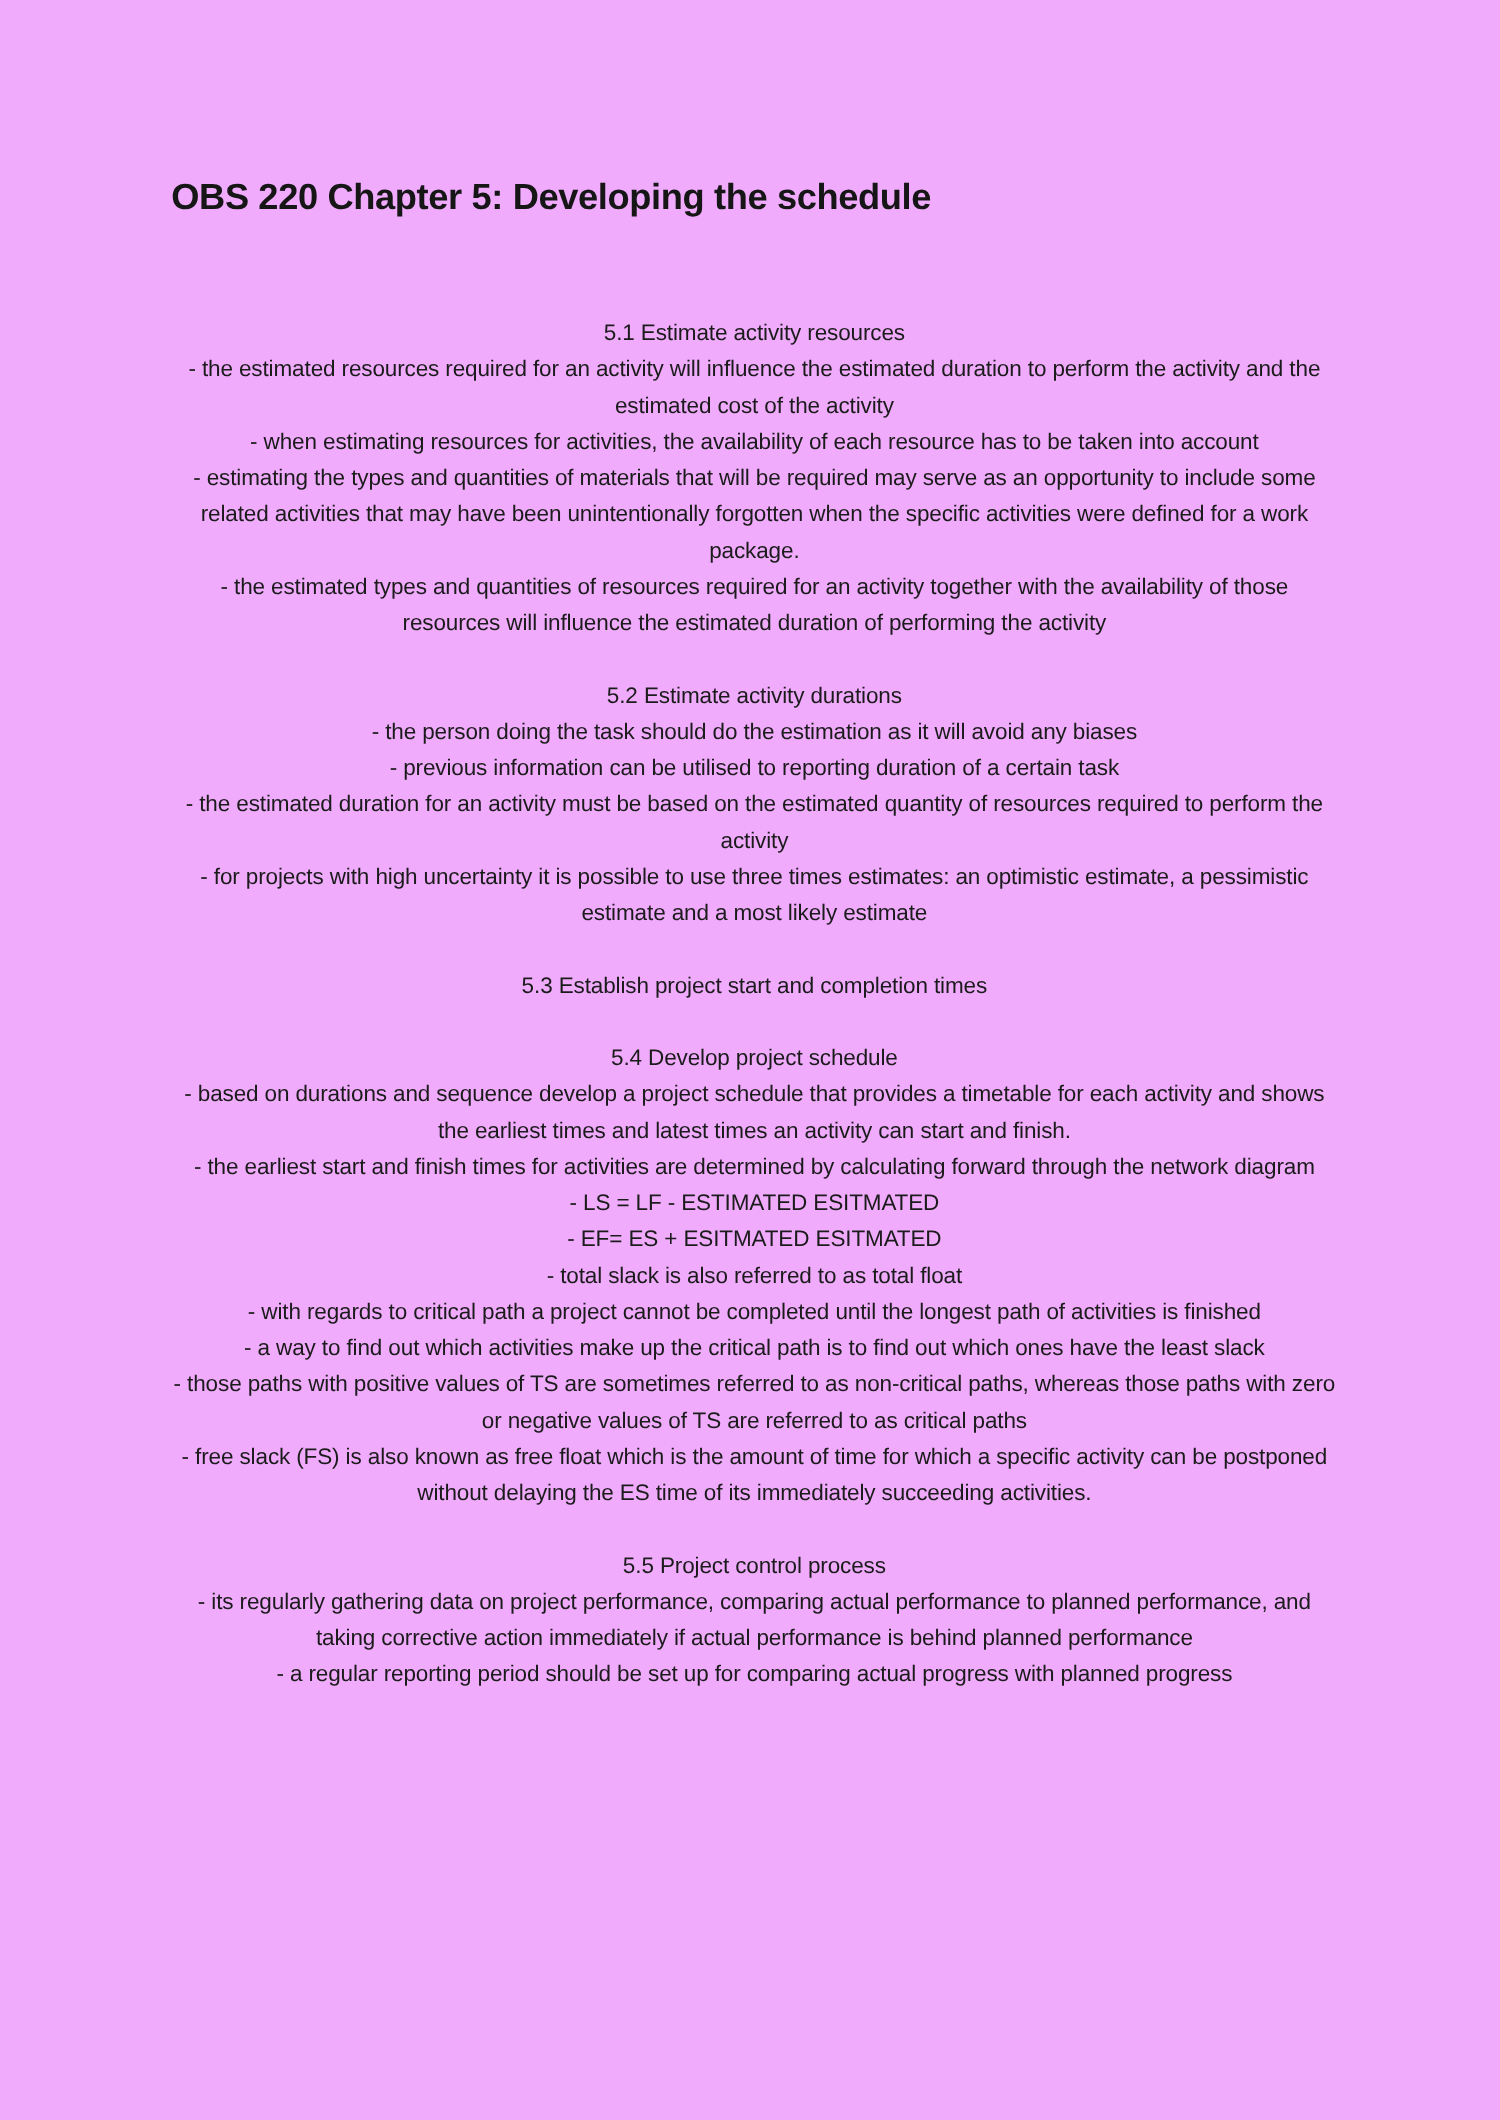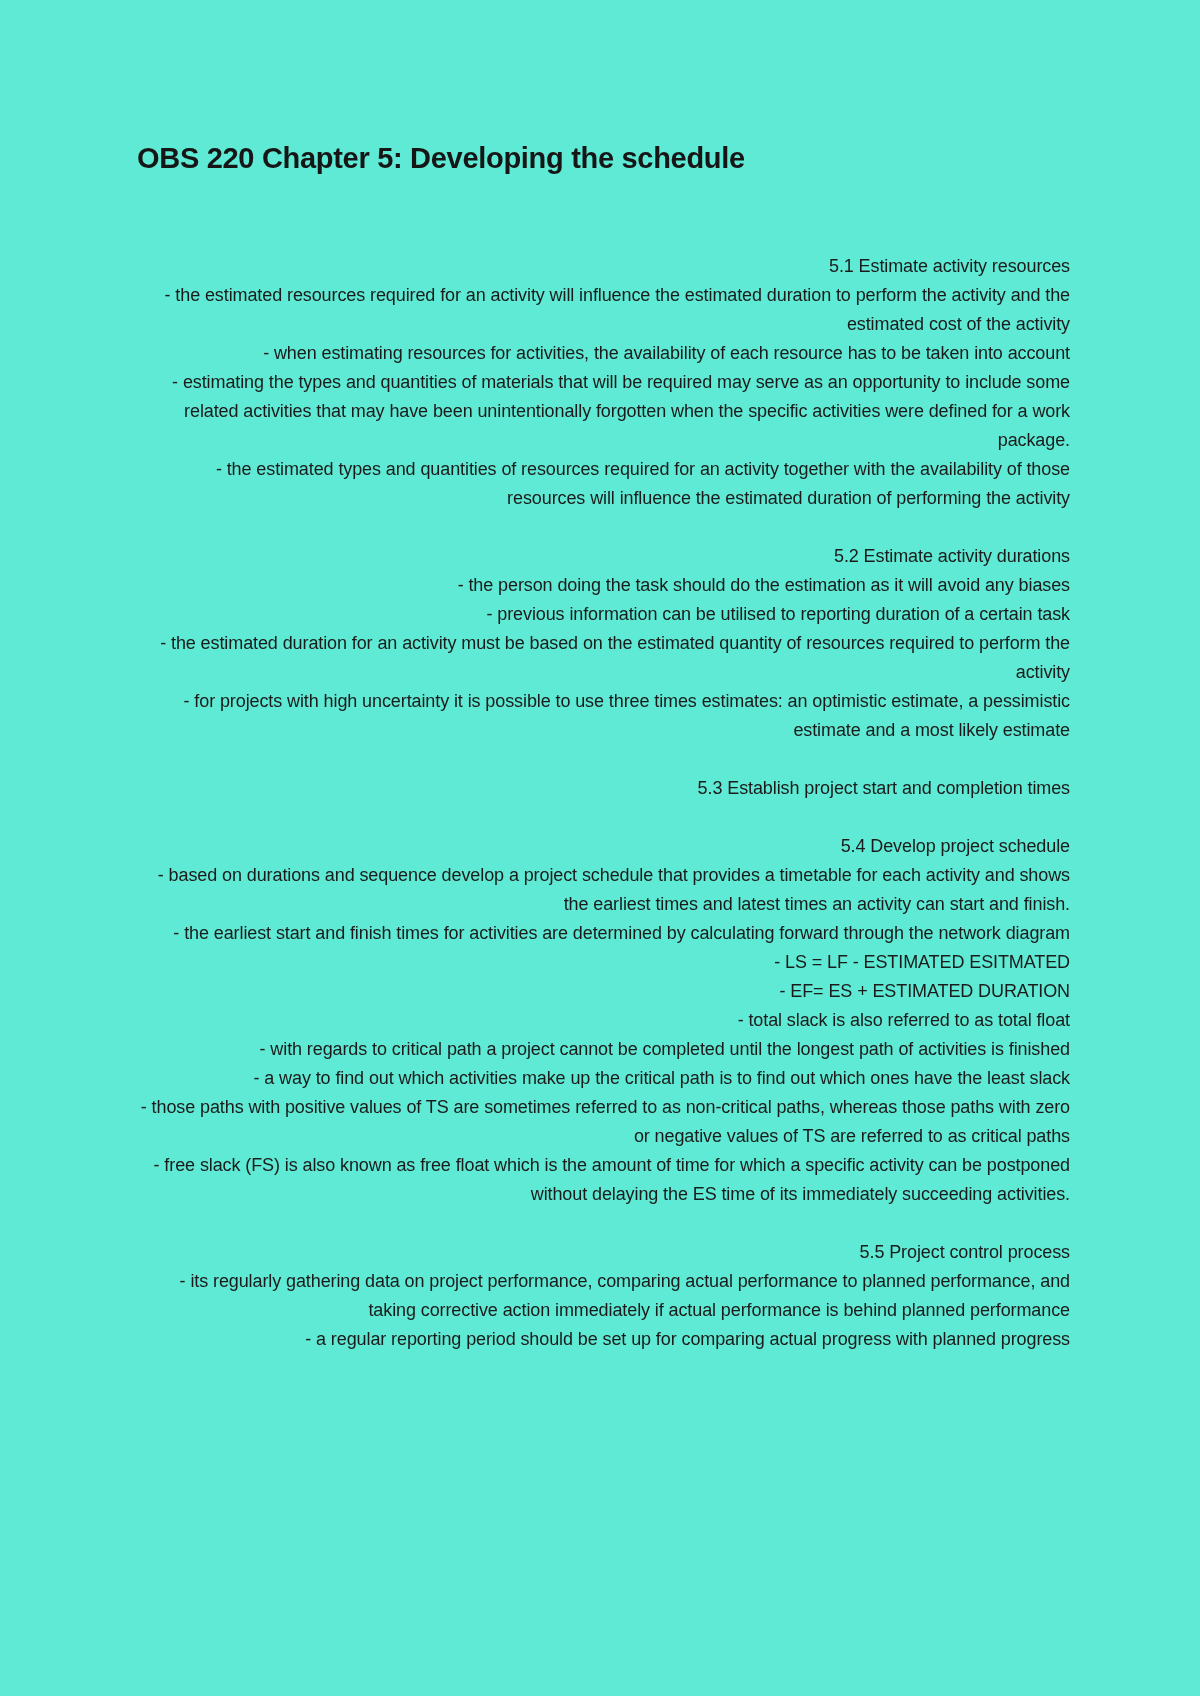--- a/index.html
+++ b/index.html
@@ -7,21 +7,21 @@
     padding: 0;
     background: #ffffff;
     width: 1200px;
     height: 1696px;
     overflow: hidden;
   }
   .page {
     position: relative;
     width: 1200px;
     height: 1696px;
-    background: #5eead4;
+    background: #f0abfc;
     font-family: "Liberation Sans", sans-serif;
     color: #1b1b1b;
   }
   .content {
     position: absolute;
     left: 137px;
     top: 140px;
     width: 933px;
   }
   .doc-title {
@@ -35,21 +35,21 @@
   .section {
     margin: 0 0 29px 0;
   }
   .section p {
     margin: 0;
     font-size: 18px;
     line-height: 29px;
     font-weight: 400;
     letter-spacing: -0.1px;
     color: #1b1b1b;
-    text-align: right;
+    text-align: center;
   }
   .section-heading {
     
   }
 </style>
 </head>
 <body>
 
 <div class="page">
   <div class="content">
@@ -74,21 +74,21 @@
 
     <div class="section">
       <p class="section-heading">5.3 Establish project start and completion times</p>
     </div>
 
     <div class="section">
       <p class="section-heading">5.4 Develop project schedule</p>
       <p>- based on durations and sequence develop a project schedule that provides a timetable for each activity and shows the earliest times and latest times an activity can start and finish.</p>
       <p>- the earliest start and finish times for activities are determined by calculating forward through the network diagram</p>
       <p>- LS = LF - ESTIMATED ESITMATED</p>
-      <p>- EF= ES + ESTIMATED DURATION</p>
+      <p>- EF= ES + ESITMATED ESITMATED</p>
       <p>- total slack is also referred to as total float</p>
       <p>- with regards to critical path a project cannot be completed until the longest path of activities is finished</p>
       <p>- a way to find out which activities make up the critical path is to find out which ones have the least slack</p>
       <p>- those paths with positive values of TS are sometimes referred to as non-critical paths, whereas those paths with zero or negative values of TS are referred to as critical paths</p>
       <p>- free slack (FS) is also known as free float which is the amount of time for which a specific activity can be postponed without delaying the ES time of its immediately succeeding activities.</p>
     </div>
 
     <div class="section">
       <p class="section-heading">5.5 Project control process</p>
       <p>- its regularly gathering data on project performance, comparing actual performance to planned performance, and taking corrective action immediately if actual performance is behind planned performance</p>

